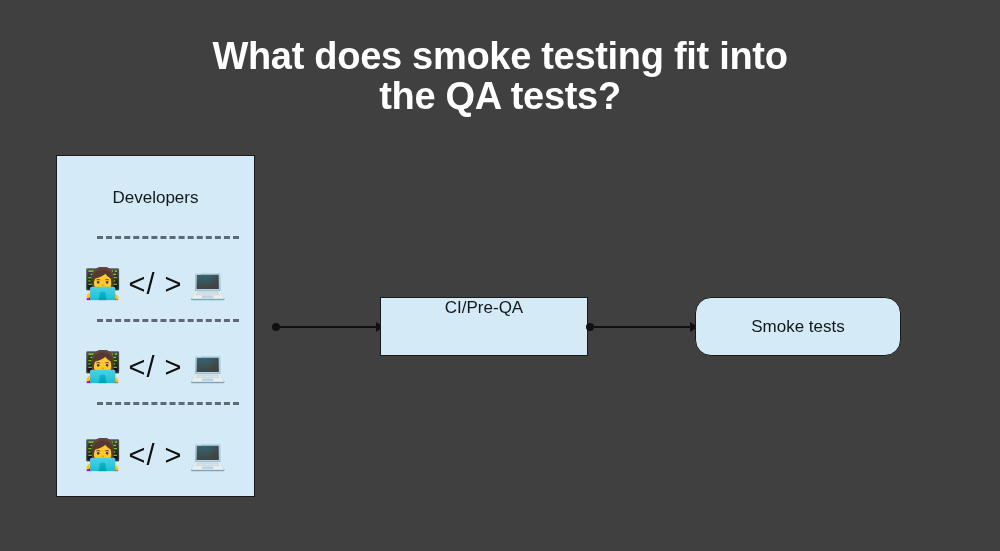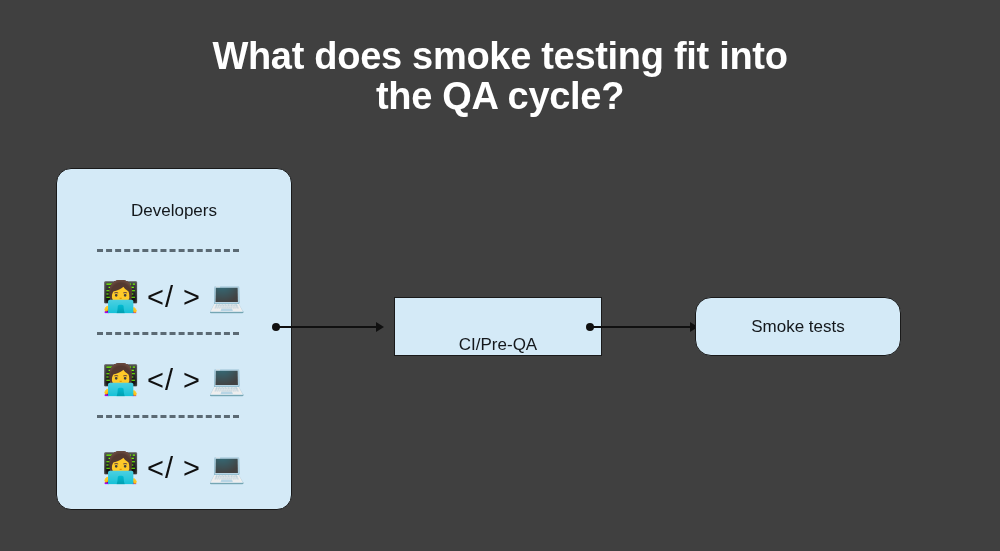--- a/index.html
+++ b/index.html
@@ -47,24 +47,23 @@
     font-family: "Liberation Sans", sans-serif;
     font-size: 17px;
     color: #14181c;
     text-align: center;
     white-space: nowrap;
   }
 
   
   #dev-box {
     left: 56px;
-    top: 168px;
-    width: 236px;
+    top: 155px;
+    width: 199px;
     height: 342px;
-    border-radius: 15px;
   }
   #dev-title {
     position: absolute;
     left: 0;
     top: 32px;
     width: 100%;
   }
   .divider {
     position: absolute;
     left: 40px;
@@ -99,26 +98,26 @@
     font-family: "Liberation Sans", sans-serif;
     font-size: 29px;
     font-weight: 400;
     color: #101010;
     letter-spacing: 1px;
     line-height: 30px;
   }
 
   
   #ci-box {
-    left: 394px;
+    left: 380px;
     top: 297px;
     width: 208px;
     height: 59px;
     display: flex;
-    align-items: flex-end;
+    align-items: flex-start;
     justify-content: center;
   }
   
   #smoke-box {
     left: 695px;
     top: 297px;
     width: 206px;
     height: 59px;
     display: flex;
     align-items: center;
@@ -135,21 +134,21 @@
   #conn2 { left: 586px; top: 319px; width: 112px; }
   .connector svg { display: block; }
 </style>
 </head>
 <body>
 
 <div id="canvas">
 
   <div id="title">
     <span class="tline">What does smoke testing fit into</span>
-    <span class="tline">the QA cycle?</span>
+    <span class="tline">the QA tests?</span>
   </div>
 
   <div class="node" id="dev-box">
     <div class="node-label" id="dev-title">Developers</div>
 
     <div class="divider" id="div1"></div>
 
     <div class="dev-row" id="row1">
       <span class="emoji">👩‍💻</span>
       <span class="code-tag">&lt;/ &gt;</span>

